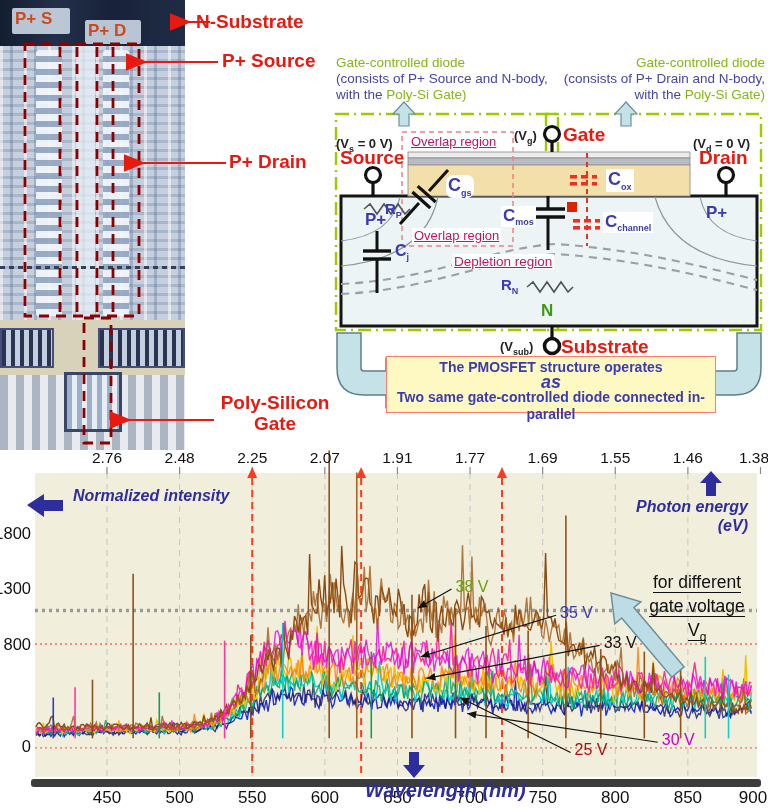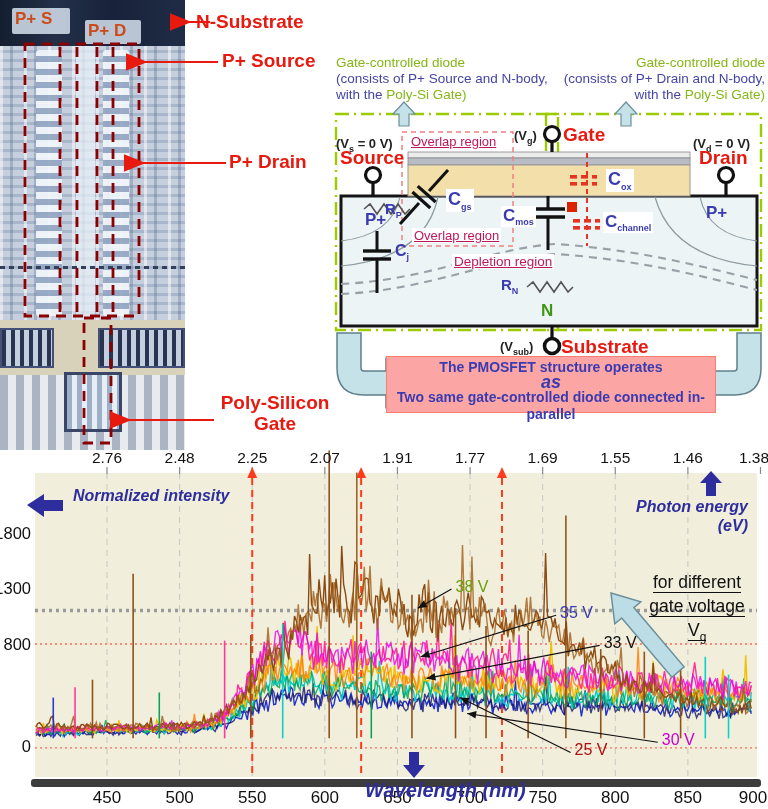--- a/index.html
+++ b/index.html
@@ -36,21 +36,21 @@
 
   
   .note{font-size:13.5px;line-height:16px;white-space:nowrap;}
   .grn{color:#85b716;}
   .blu{color:#4545a5;}
   .bias{font-size:13px;font-weight:bold;color:#222;white-space:nowrap;}
   .bias sub,.cap sub{font-size:9px;}
   .cap{color:#3b3bb0;font-weight:bold;white-space:nowrap;}
   .chip{background:#fff;padding:0 2px;}
   .small-blu{color:#be185d;font-size:13px;white-space:nowrap;text-decoration:underline;}
-  #caption-box{border:1.5px solid #ff7d70;background:#fca5a5;display:flex;flex-direction:column;
+  #caption-box{border:1.5px solid #ff7d70;background:#fef9c3;display:flex;flex-direction:column;
      justify-content:space-between;text-align:center;padding:2px 0;box-sizing:border-box;}
   #caption-box .cl{color:#3b3bb0;font-weight:bold;font-size:14px;line-height:17px;}
 
   
   .axis-title{color:#2d2d9e;font-style:italic;font-weight:bold;font-size:16px;line-height:19px;white-space:nowrap;}
   #gate-note{width:130px;text-align:center;color:#111;font-size:17.5px;line-height:24px;}
   #gate-note .u{border-bottom:1.6px solid #111;padding-bottom:0px;}
   #gate-note sub{font-size:12px;}
 </style>
 </head>
@@ -214,21 +214,21 @@
   <div class="abs bias" style="left:336px;top:136px;"><span>(V</span><sub>s</sub><span> = 0 V)</span></div>
   <div class="abs red-label" style="left:340px;top:148px;">Source</div>
   <div class="abs bias" style="left:514px;top:122px;margin-top:6px;"><span>(V</span><sub>g</sub><span>)</span></div>
   <div class="abs red-label" style="left:563px;top:125px;">Gate</div>
   <div class="abs bias" style="left:693px;top:136px;"><span>(V</span><sub>d</sub><span> = 0 V)</span></div>
   <div class="abs red-label" style="left:699px;top:148px;">Drain</div>
 
   <div class="abs small-blu chip" style="left:409px;top:134px;">Overlap region</div>
   <div class="abs small-blu chip" style="left:412px;top:228px;">Overlap region</div>
 
-  <div class="abs cap chip" style="left:446px;top:189px;font-size:18px;"><span>C</span><sub>gs</sub></div>
+  <div class="abs cap chip" style="left:446px;top:175px;font-size:18px;border-radius:7px;"><span>C</span><sub>gs</sub></div>
   <div class="abs cap" style="left:341px;top:200px;font-size:15px;padding-left:44px;"><span>R</span><sub>P</sub></div>
   <div class="abs cap" style="left:365px;top:210px;font-size:17px;">P+</div>
   <div class="abs cap" style="left:706px;top:203px;font-size:17px;">P+</div>
   <div class="abs cap chip" style="left:606px;top:169px;font-size:18px;"><span>C</span><sub>ox</sub></div>
   <div class="abs cap chip" style="left:501px;top:206px;font-size:17px;"><span>C</span><sub>mos</sub></div>
   <div class="abs cap chip" style="left:603px;top:212px;font-size:17px;"><span>C</span><sub>channel</sub></div>
   <div class="abs cap" style="left:395px;top:242px;font-size:16px;"><span>C</span><sub>j</sub></div>
   <div class="abs small-blu chip" style="left:452px;top:254px;font-size:13.5px;">Depletion region</div>
   <div class="abs cap" style="left:501px;top:276px;font-size:15px;"><span>R</span><sub>N</sub></div>
   <div class="abs" style="left:541px;top:301px;font-size:17px;font-weight:bold;color:#3f9714;">N</div>

